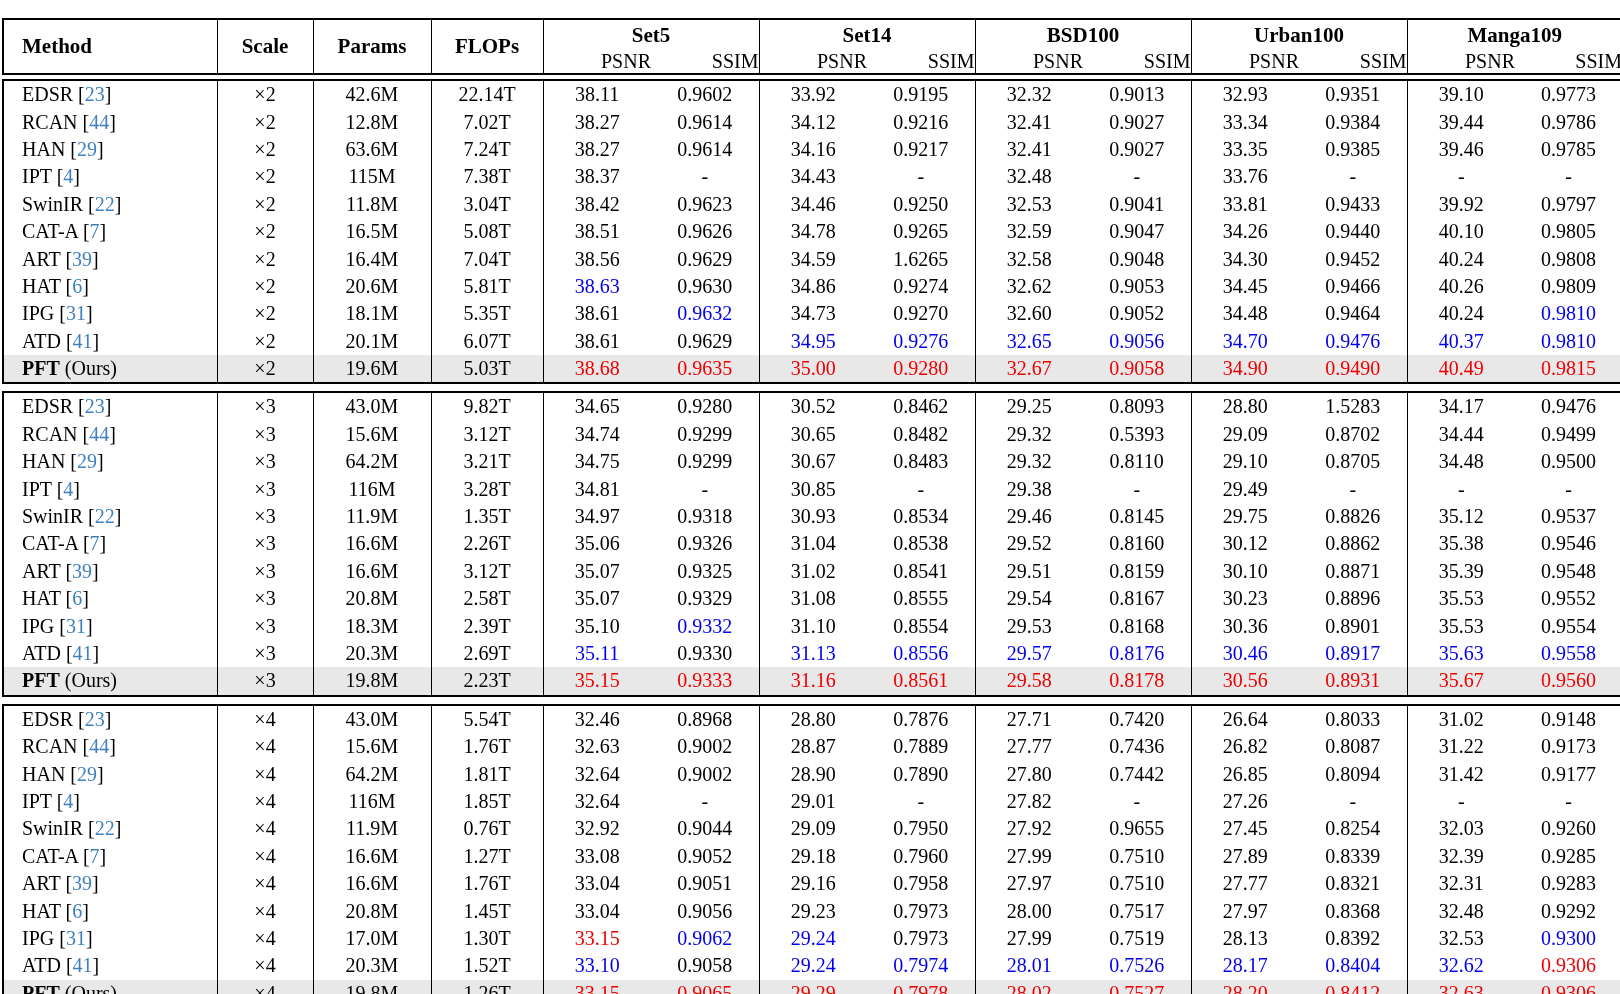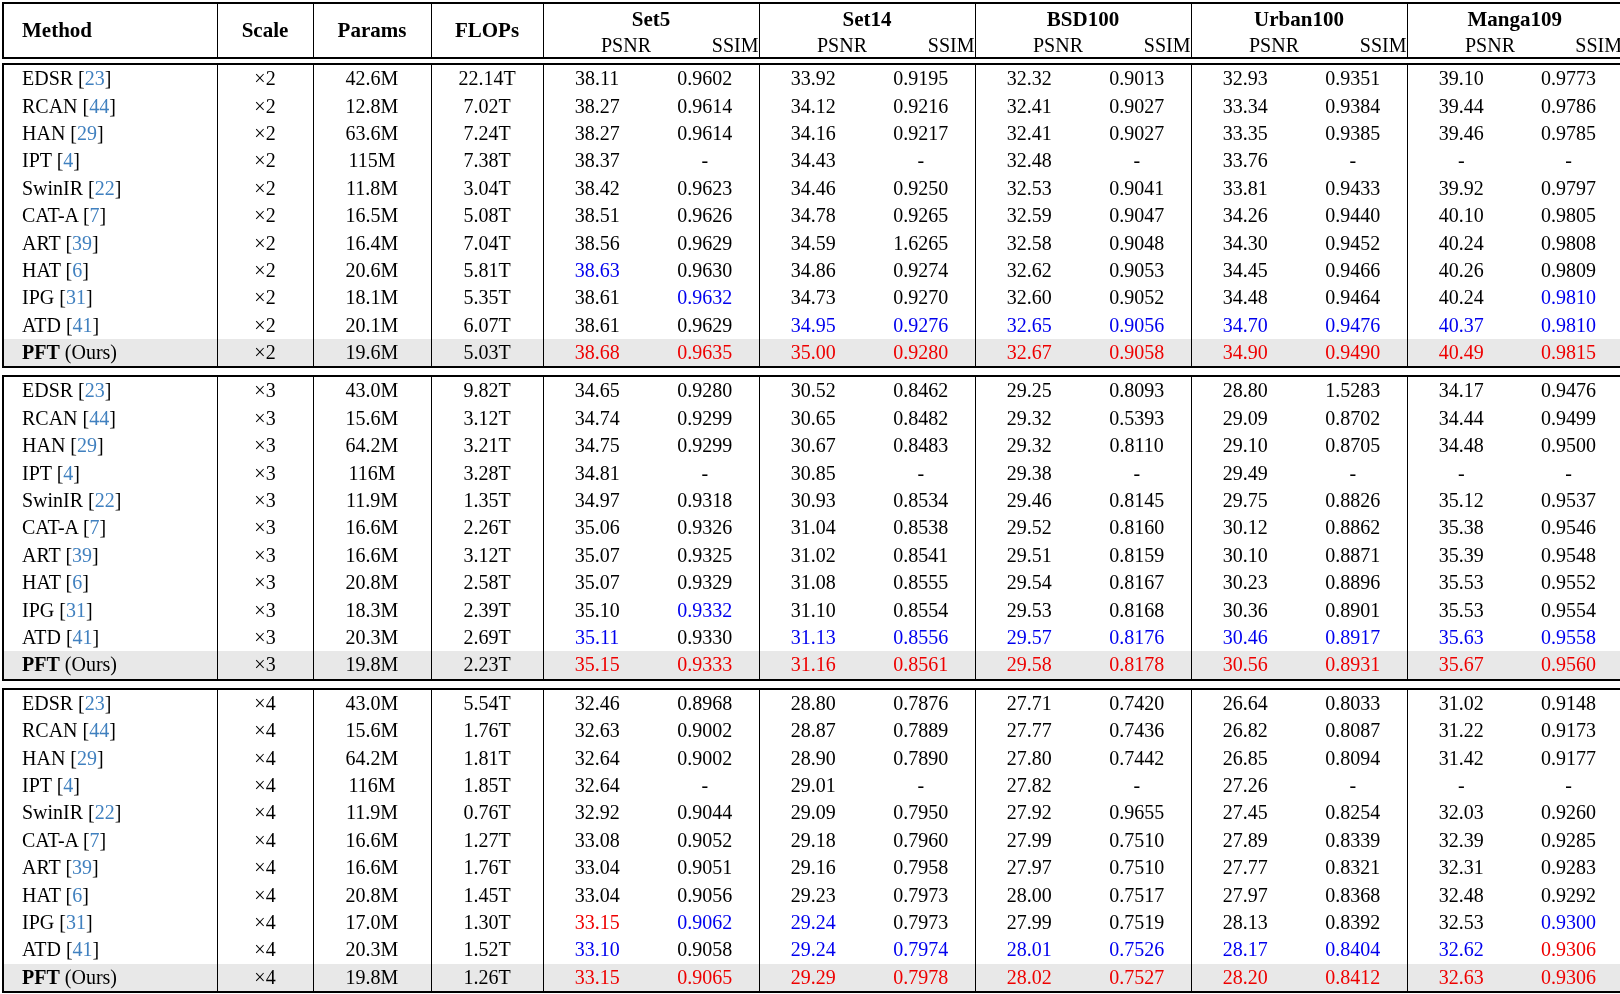--- a/index.html
+++ b/index.html
@@ -1,18 +1,18 @@
 <!DOCTYPE html>
 <html style="--best: #ee0000; --second: #0000ee; --cite: #4080bf; --ours-bg: #e8e8e8;"><head>
 <meta charset="utf-8">
 <style>
   html,body { margin:0; padding:0; background:#fff; }
   .page {
     width:1620px; height:994px; background:#fff; box-sizing:border-box;
-    padding-top:2px; font-family:"Liberation Serif","DejaVu Serif",serif;
+    padding-top:18px; font-family:"Liberation Serif","DejaVu Serif",serif;
     color:#000; overflow:hidden;
   }
   table.tbl {
     border-collapse:collapse; table-layout:fixed; width:1616px; margin:0 2px;
     border:2px solid #000;
   }
   table.hdr { margin-bottom:4px; }
   table.blk { margin-bottom:7px; }
   th, td { padding:0; vertical-align:middle; font-size:20px; line-height:1.05; overflow:hidden; white-space:nowrap; }
   th.h1 { height:30px; font-size:21px; font-weight:bold; text-align:center; }

